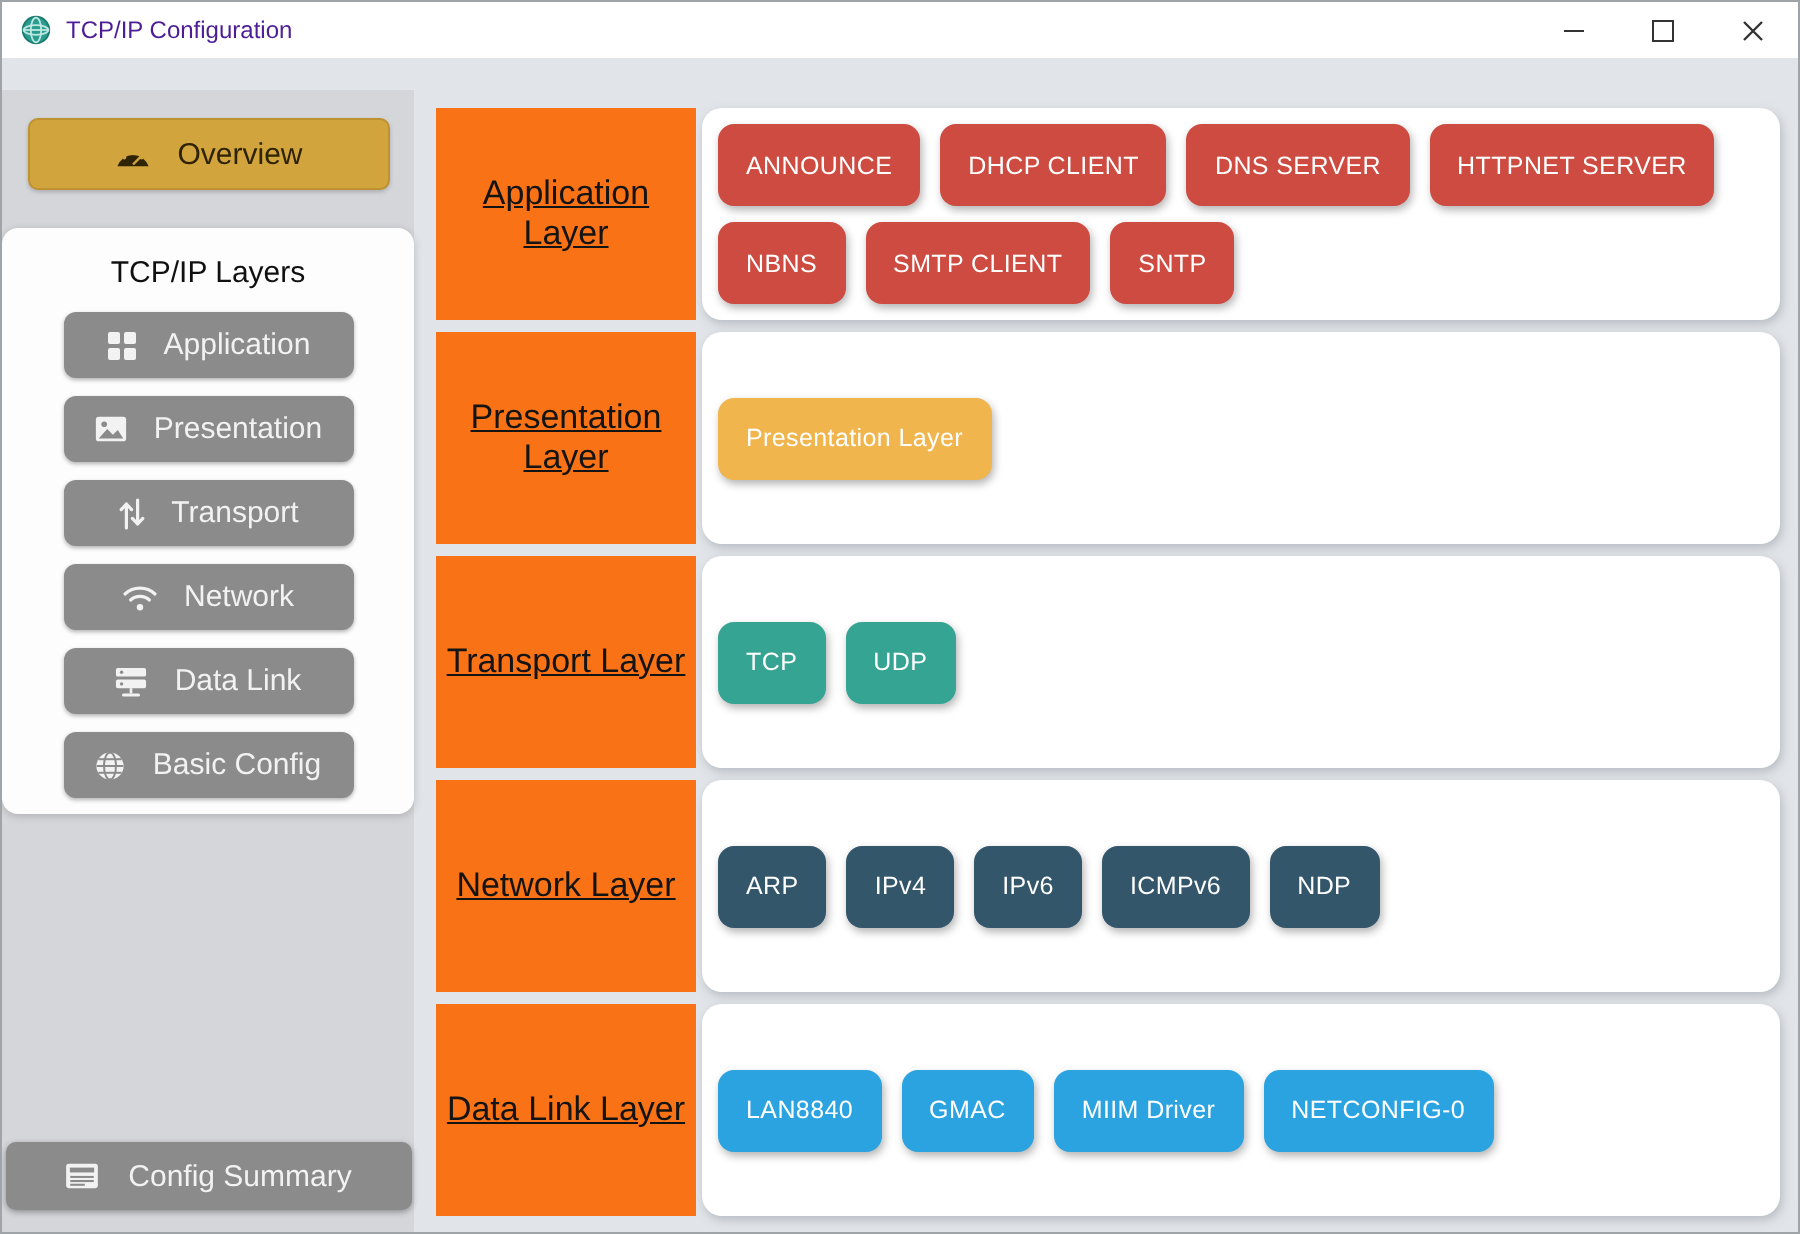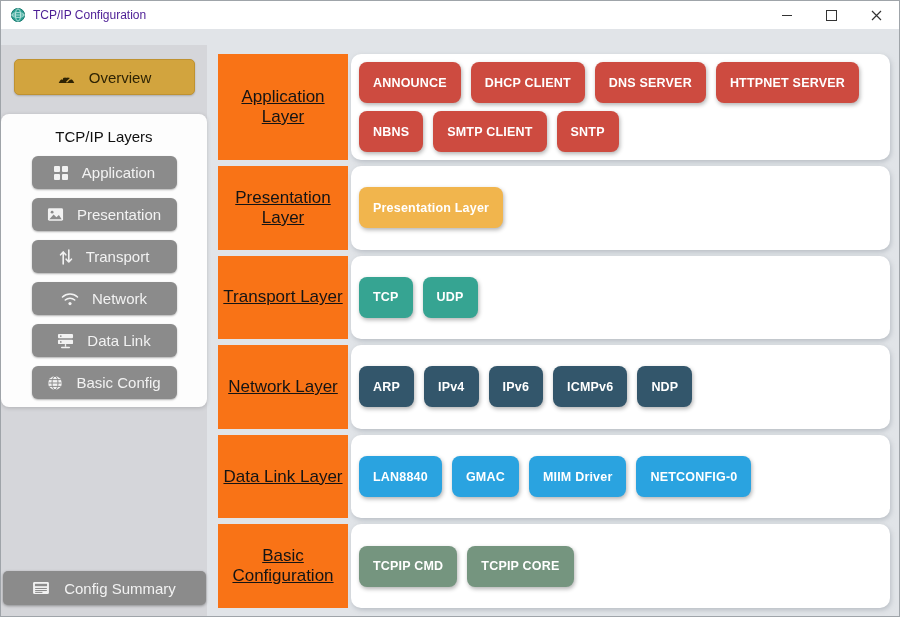--- a/index.html
+++ b/index.html
@@ -36,21 +36,21 @@
   .icon{display:flex;flex:0 0 auto;}
 
   
   .layer-row{display:flex;gap:3px;flex:1;min-height:0;}
   .layer-row.tall{flex:0 0 106px;}
   .row-label{flex:0 0 130px;background:#f97316;display:flex;align-items:center;justify-content:center;
     font-size:17px;color:#141414;text-align:center;text-decoration:underline;}
   .row-panel{flex:1;background:#ffffff;border-radius:10px;box-shadow:1px 2px 5px rgba(150,157,166,.55);
     padding:8px;box-sizing:border-box;display:flex;flex-wrap:wrap;gap:8px 10px;align-content:center;overflow:hidden;}
   .chip{height:41px;padding:0 14px;border-radius:8px;display:flex;align-items:center;justify-content:center;
-    color:#ffffff;font-size:12.5px;letter-spacing:.2px;cursor:pointer;box-shadow:1px 2px 4px rgba(0,0,0,.3);white-space:nowrap;font-weight:bold;}
+    color:#ffffff;font-size:12.5px;letter-spacing:.2px;cursor:pointer;box-shadow:1px 2px 4px rgba(0,0,0,.3);white-space:nowrap;}
 </style>
 </head>
 <body>
 
 <div class="window">
 
   <div class="titlebar">
     <span class="title-icon icon">
       <svg width="16" height="16" viewBox="0 0 16 16">
         <circle cx="8" cy="8" r="6.6" fill="#2a9d8f"></circle>
@@ -228,23 +228,16 @@
       <div class="layer-row">
         <div class="row-label">Data Link Layer</div>
         <div class="row-panel">
             <span class="chip" style="background: rgb(42, 163, 224);">LAN8840</span>
             <span class="chip" style="background: rgb(42, 163, 224);">GMAC</span>
             <span class="chip" style="background: rgb(42, 163, 224);">MIIM Driver</span>
             <span class="chip" style="background: rgb(42, 163, 224);">NETCONFIG-0</span>
           </div>
       </div>
 
-      <div class="layer-row">
-        <div class="row-label">Basic Configuration</div>
-        <div class="row-panel">
-            <span class="chip" style="background: rgb(117, 149, 127);">TCPIP CMD</span>
-            <span class="chip" style="background: rgb(117, 149, 127);">TCPIP CORE</span>
-          </div>
-      </div>
 
     </div>
   </div>
 </div>
 
 </body></html>

